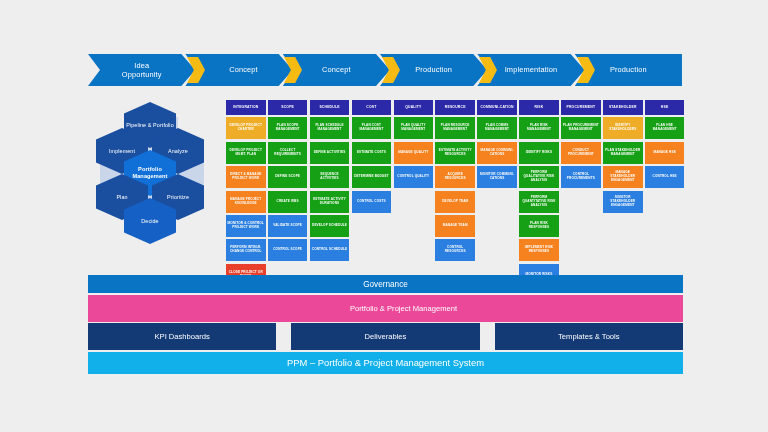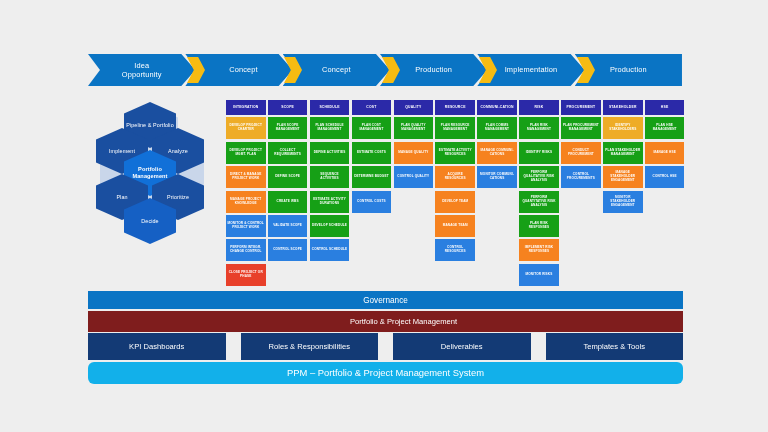--- a/index.html
+++ b/index.html
@@ -143,39 +143,39 @@
   .c-init { background: #eeac27; }
   .c-plan { background: #16a016; }
   .c-exec { background: #f6821f; }
   .c-moni { background: #2a7fe0; }
   .c-clos { background: #e8402a; }
 
   
   #bottom-stack {
     position: absolute;
     left: 88px;
-    top: 291px;
+    top: 275px;
     width: 595px;
   }
   .bar {
     display: flex;
     align-items: center;
     justify-content: center;
     color: #ffffff;
     text-align: center;
   }
   #bar-governance {
     height: 18px;
     background: #0a74c4;
     font-size: 8.2px;
     margin-bottom: 1.5px;
   }
   #bar-ppm-mid {
-    height: 21px;
-    background: #7f1d1d;
+    height: 27px;
+    background: #ec4899;
     font-size: 7.6px;
     margin-bottom: 1.5px;
     padding-left: 36px;
   }
   #pillar-row {
     display: flex;
     gap: 15px;
     margin-bottom: 1.5px;
   }
   .pillar {
@@ -186,21 +186,20 @@
     font-size: 7.6px;
     display: flex;
     align-items: center;
     justify-content: center;
     text-align: center;
   }
   #bar-ppm-system {
     height: 22px;
     background: #12b0ea;
     font-size: 9.4px;
-    border-radius: 6px;
   }
 </style>
 </head>
 <body>
 
 <div id="stage">
 
   <div id="phase-banner">
       <div class="phase-chev first">
         <span style="white-space: pre-line;">Idea
@@ -346,20 +345,19 @@
         <div class="cell c-exec">MANAGE HSE</div>
         <div class="cell c-moni">CONTROL HSE</div>
       </div>
     </div>
 
   <div id="bottom-stack">
     <div class="bar" id="bar-governance">Governance</div>
     <div class="bar" id="bar-ppm-mid">Portfolio &amp; Project Management</div>
     <div id="pillar-row">
         <div class="pillar">KPI Dashboards</div>
-        <div class="pillar">Roles &amp; Responsibilities</div>
         <div class="pillar">Deliverables</div>
         <div class="pillar">Templates &amp; Tools</div>
       </div>
     <div class="bar" id="bar-ppm-system">PPM – Portfolio &amp; Project Management System</div>
   </div>
 
 </div>
 
 </body></html>

